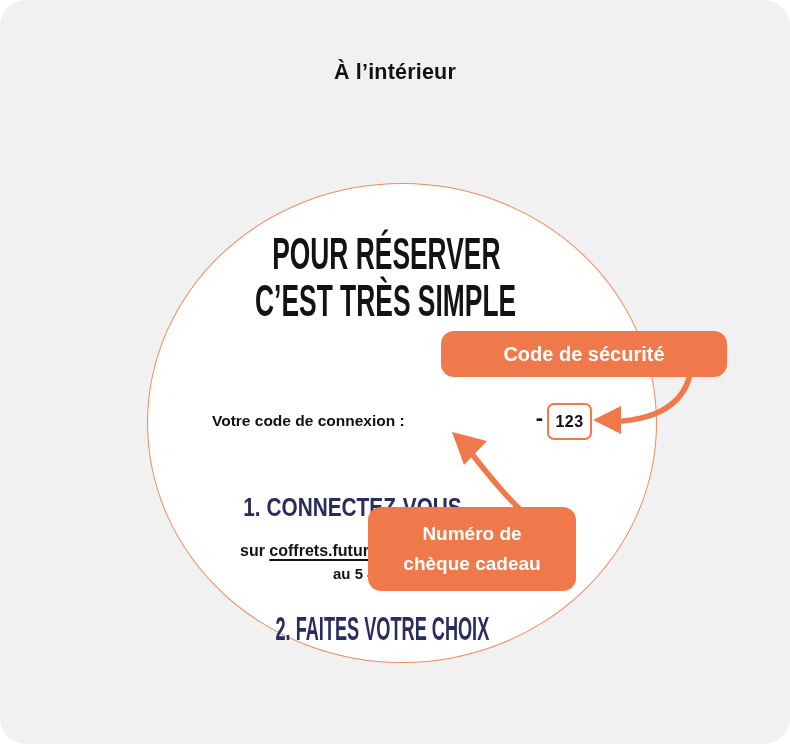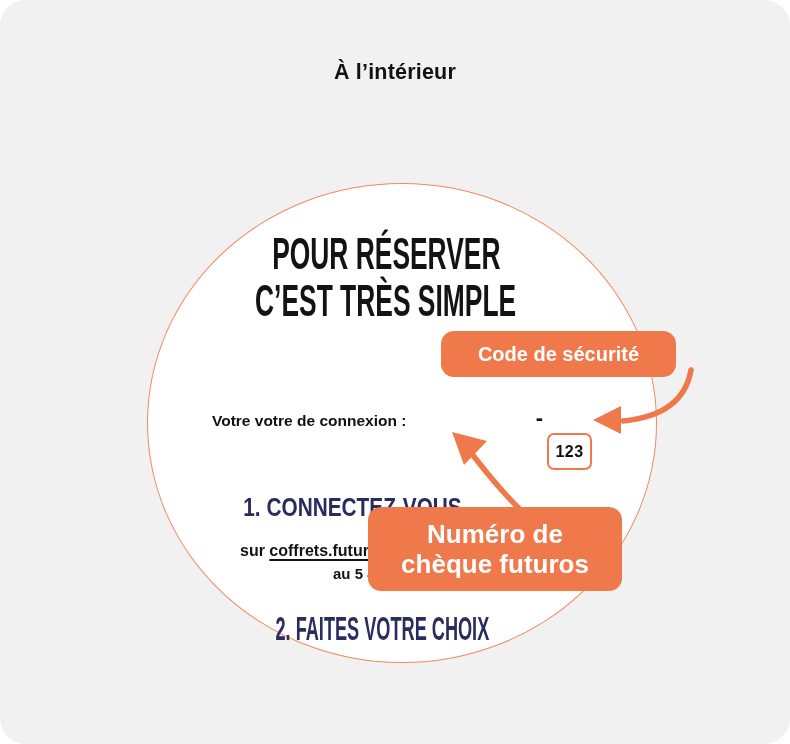--- a/index.html
+++ b/index.html
@@ -14,54 +14,54 @@
   .heading-main .line{font-size:44px;line-height:47px;font-weight:bold;color:#131313;}
   .cond{display:inline-block;white-space:nowrap;}
   .cx60{transform:scaleX(0.60);transform-origin:center;}
   .cx80{transform:scaleX(0.80);transform-origin:center;}
   .cx55{transform:scaleX(0.55);transform-origin:center;}
   .code-label{position:absolute;left:212px;top:412px;font-weight:bold;font-size:15.5px;color:#111;z-index:2;}
   .code-box{position:absolute;box-sizing:border-box;border:2px solid #f0794b;border-radius:7px;
             background:#fff;display:flex;align-items:center;justify-content:center;
             font-weight:bold;color:#101010;z-index:2;}
   .box-number{left:408px;top:403px;width:124px;height:37px;font-size:16px;letter-spacing:0.5px;}
-  .box-security{left:547px;top:403px;width:45px;height:37px;font-size:16px;letter-spacing:0.5px;margin-top:30px;}
+  .box-security{left:547px;top:403px;width:45px;height:37px;font-size:16px;letter-spacing:0.5px;}
   .dash{position:absolute;left:532px;top:405px;width:15px;text-align:center;
         font-weight:bold;font-size:22px;color:#111;z-index:2;}
   .step1{position:absolute;left:-42px;top:492px;width:790px;text-align:center;z-index:2;
          font-weight:bold;font-size:26px;line-height:30px;color:#2a2b5f;}
   .url-line{position:absolute;left:240px;top:542px;font-weight:bold;font-size:16px;color:#131313;z-index:2;}
   .url-line .u{text-decoration:underline;text-underline-offset:3px;text-decoration-thickness:1.5px;}
   .phone-line{position:absolute;left:333px;top:565px;font-weight:bold;font-size:15px;color:#131313;z-index:2;}
   .step2{position:absolute;left:-13px;top:611px;width:790px;text-align:center;z-index:2;
          font-weight:bold;font-size:33px;line-height:36px;color:#2a2b5f;}
   .arrows{position:absolute;left:0;top:0;z-index:4;pointer-events:none;}
   .callout{position:absolute;background:#f0794b;border-radius:13px;color:#ffffff;font-weight:bold;
            display:flex;flex-direction:column;align-items:center;justify-content:center;z-index:5;}
-  .callout-security{left:441px;top:331px;width:235px;height:46px;font-size:20px;}
-  .callout-number{left:368px;top:507px;width:254px;height:84px;font-size:26px;line-height:30px;}
+  .callout-security{left:441px;top:331px;width:286px;height:46px;font-size:20px;}
+  .callout-number{left:368px;top:507px;width:208px;height:84px;font-size:19px;line-height:30px;}
 </style>
 </head>
 <body>
 
 <div class="canvas">
   <div class="card"></div>
 
   <div class="title">
     <div>À l’intérieur</div>
   </div>
 
   <div class="circle"></div>
 
   <div class="heading-main">
     <div class="line"><span class="cond cx60">POUR RÉSERVER</span></div>
     <div class="line"><span class="cond cx60">C’EST TRÈS SIMPLE</span></div>
   </div>
 
-  <div class="code-label">Votre votre de connexion :</div>
+  <div class="code-label">Votre code de connexion :</div>
   <div class="dash">-</div>
   <div class="code-box box-security">
     <span>123</span>
   </div>
 
   <div class="step1">
     <span class="cond cx80">1. CONNECTEZ-VOUS</span>
   </div>
 
   <div class="url-line"><span>sur </span><span class="u">coffrets.futuros</span></div>
@@ -78,15 +78,15 @@
     <path d="M528,517 C507,498 489,476 472,454" fill="none" stroke="#f0794b" stroke-width="5.5" stroke-linecap="round"></path>
     <polygon points="452,432 487,441 464,465" fill="#f0794b"></polygon>
   </svg>
 
   <div class="callout callout-security">
     <span>Code de sécurité</span>
   </div>
 
   <div class="callout callout-number">
     <span>Numéro de</span>
-    <span>chèque futuros</span>
+    <span>chèque cadeau</span>
   </div>
 </div>
 
 </body></html>

